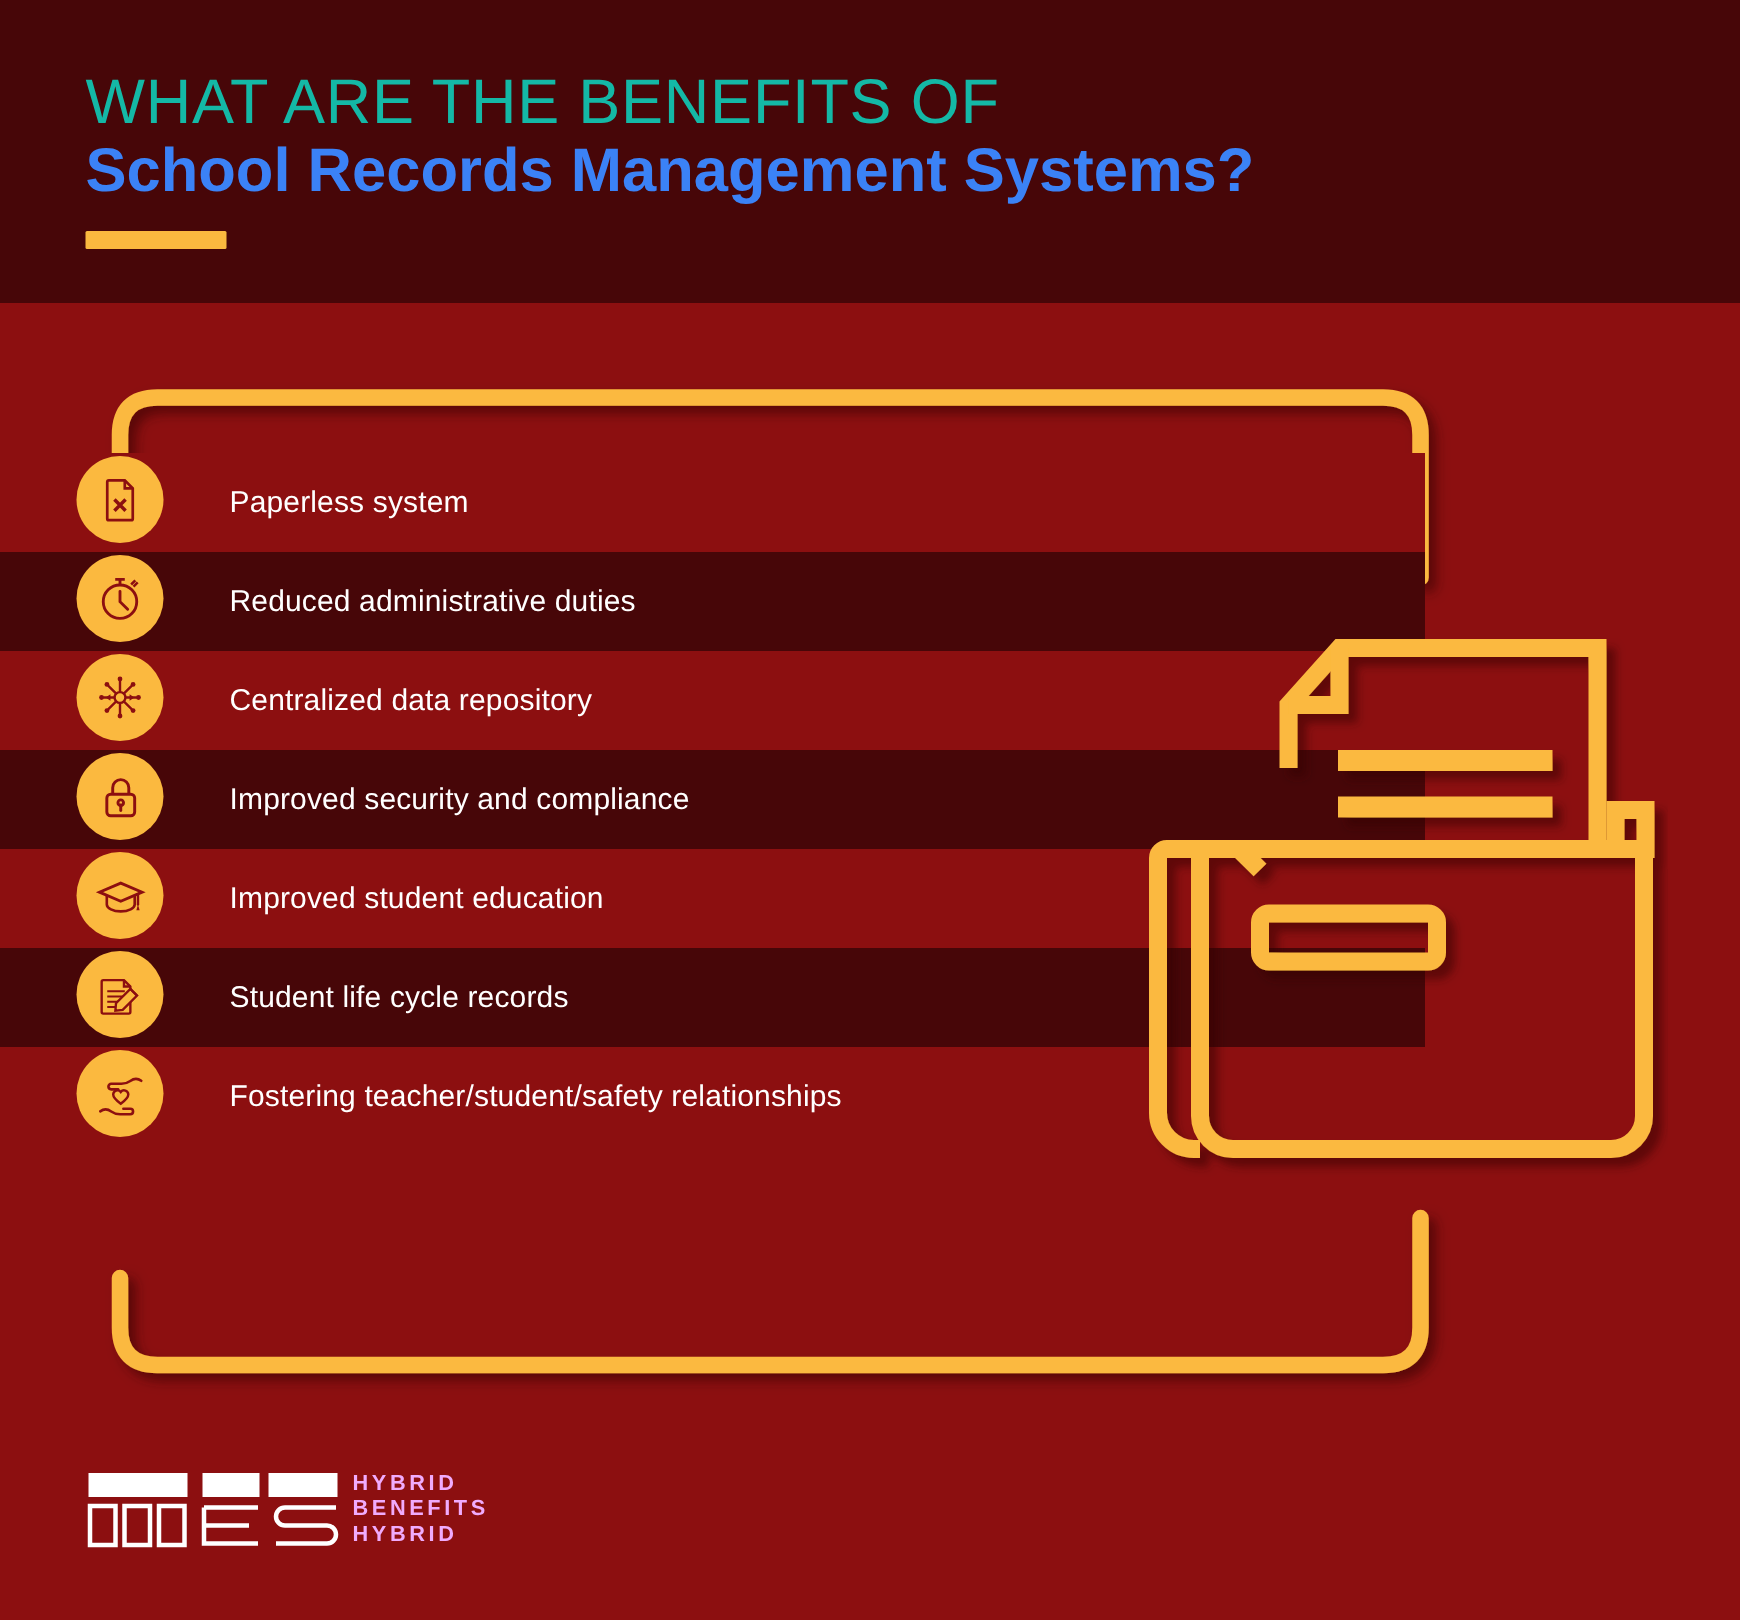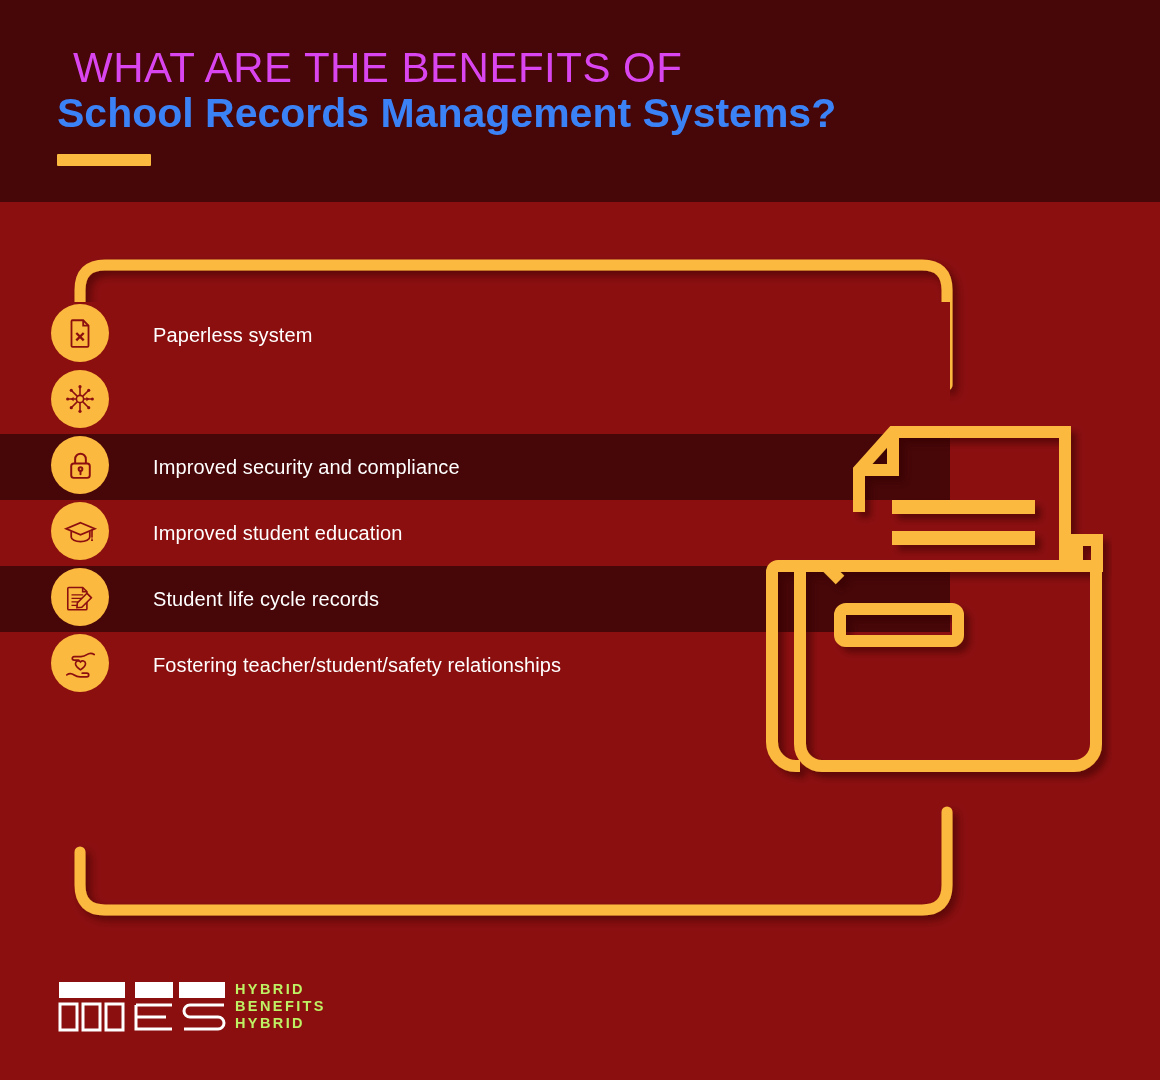--- a/index.html
+++ b/index.html
@@ -17,21 +17,21 @@
 
   
   #header {
     position:absolute; left:0; top:0;
     width:1160px; height:202px;
     background:#470608;
   }
   #title-line1 {
     position:absolute; left:57px; top:44px;
     font-size:42px; font-weight:400; letter-spacing:0.5px;
-    color:#d946ef; white-space:nowrap;margin-left:16px;
+    color:#14b8a6; white-space:nowrap;
   }
   #title-line2 {
     position:absolute; left:57px; top:90px;
     font-size:41px; font-weight:700; letter-spacing:0px;
     color:#3b82f6; white-space:nowrap;
   }
   #accent-bar {
     position:absolute; left:57px; top:154px;
     width:94px; height:12px;
     background:#FBB93F;
@@ -86,21 +86,21 @@
 
   
   #logo {
     position:absolute; left:57px; top:975px;
     width:320px; height:62px;
     z-index:7;
   }
   #logo-mark { position:absolute; left:0; top:5px; }
   #logo-text {
     position:absolute; left:178px; top:6px;
-    color:#bef264;
+    color:#f0abfc;
     font-size:14.5px; font-weight:700;
     letter-spacing:2.4px; line-height:17px;
   }
   #logo-text div { white-space:nowrap; }
 </style>
 </head>
 <body>
 
 <div id="page">
 
@@ -128,20 +128,31 @@
       <div class="row-icon">
         <svg width="34" height="34" viewBox="0 0 32 32" fill="none" stroke="#8C0F10" stroke-width="1.7">
           <path d="M9 4 h10 l5 5 v19 a1 1 0 0 1 -1 1 H9 a1 1 0 0 1 -1 -1 V5 a1 1 0 0 1 1 -1 z"></path>
           <path d="M19 4 v5 h5"></path>
           <path d="M12.5 16 l7 7 M19.5 16 l-7 7" stroke-width="2.2"></path>
         </svg>
       </div>
       <div class="row-label">Paperless system</div>
     </div>
 
+    <div class="row even">
+      <div class="row-icon">
+        <svg width="34" height="34" viewBox="0 0 32 32" fill="none" stroke="#8C0F10" stroke-width="1.8">
+          <circle cx="16" cy="18" r="10.5"></circle>
+          <path d="M13 4 h6 M16 4 v3.4"></path>
+          <path d="M24.5 8.5 l2.6 -2.6 M23 7.2 l2.6 -2.6" stroke-width="1.6"></path>
+          <path d="M16 11.5 V18 l4.8 4.8" stroke-width="1.8" stroke-linecap="round"></path>
+        </svg>
+      </div>
+      <div class="row-label">Reduced administrative duties</div>
+    </div>
 
     <div class="row odd">
       <div class="row-icon">
         <svg width="34" height="34" viewBox="0 0 32 32" fill="none" stroke="#8C0F10" stroke-width="1.5">
           <circle cx="16" cy="16" r="3.4"></circle>
           <g stroke-linecap="round">
             <path d="M16 12.2 V5.6"></path>
               <path d="M16 19.8 V26.4"></path>
             <path d="M12.2 16 H5.6"></path>
               <path d="M19.8 16 H26.4"></path>
@@ -156,20 +167,21 @@
             <circle cx="4.4" cy="16" r="1.5"></circle>
               <circle cx="27.6" cy="16" r="1.5"></circle>
             <circle cx="7.8" cy="7.8" r="1.5"></circle>
               <circle cx="24.2" cy="24.2" r="1.5"></circle>
             <circle cx="24.2" cy="7.8" r="1.5"></circle>
               <circle cx="7.8" cy="24.2" r="1.5"></circle>
           </g>
           <path d="M7 16 l3 -2 v4 z M25 16 l-3 -2 v4 z" fill="#8C0F10" stroke="none"></path>
         </svg>
       </div>
+      <div class="row-label">Centralized data repository</div>
     </div>
 
     <div class="row even">
       <div class="row-icon">
         <svg width="33" height="33" viewBox="0 0 32 32" fill="none" stroke="#8C0F10" stroke-width="1.9">
           <rect x="7" y="14" width="18" height="14" rx="2.5"></rect>
           <path d="M10.8 14 v-4.2 a5.2 5.2 0 0 1 10.4 0 V14"></path>
           <circle cx="16" cy="19.5" r="1.8"></circle>
           <path d="M16 21 v3.6" stroke-linecap="round"></path>
         </svg>

